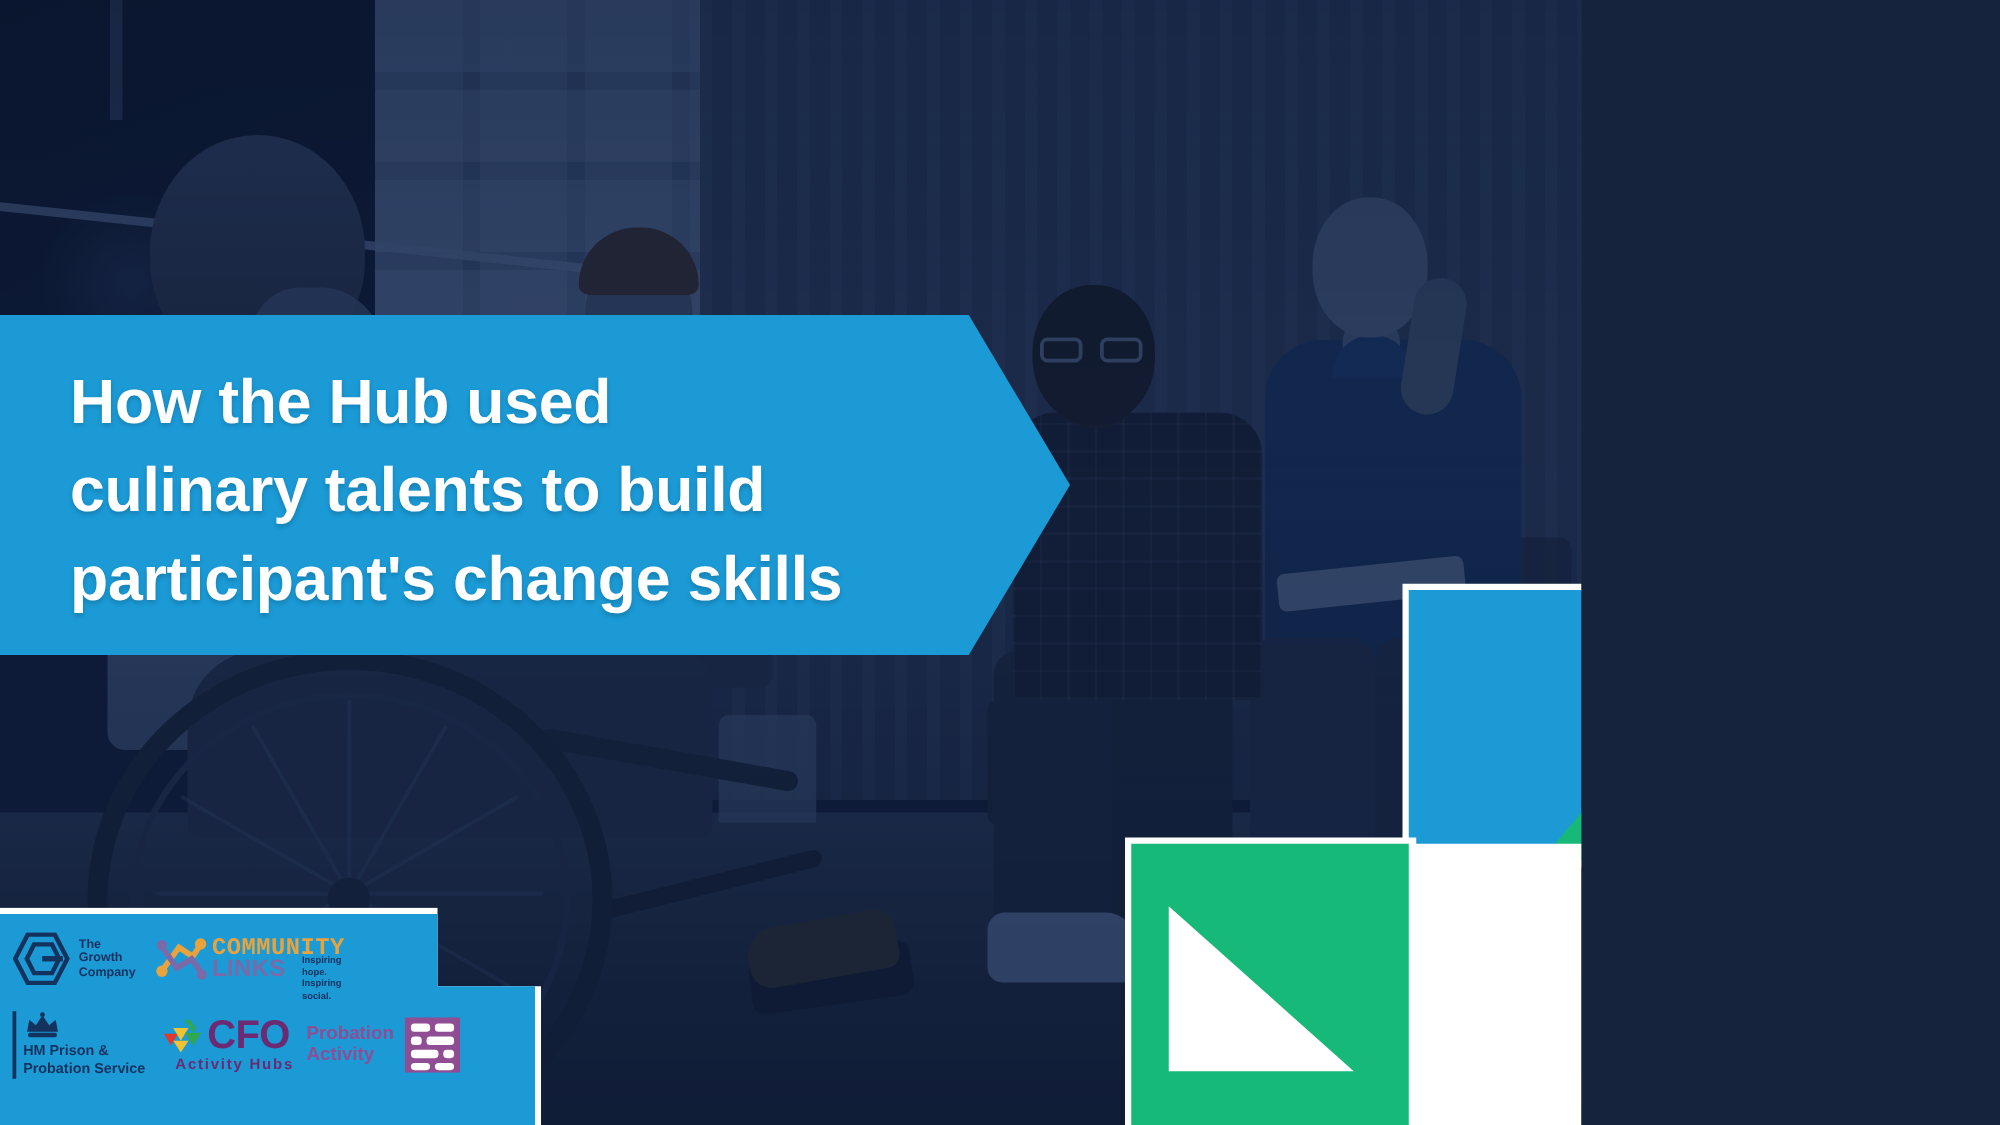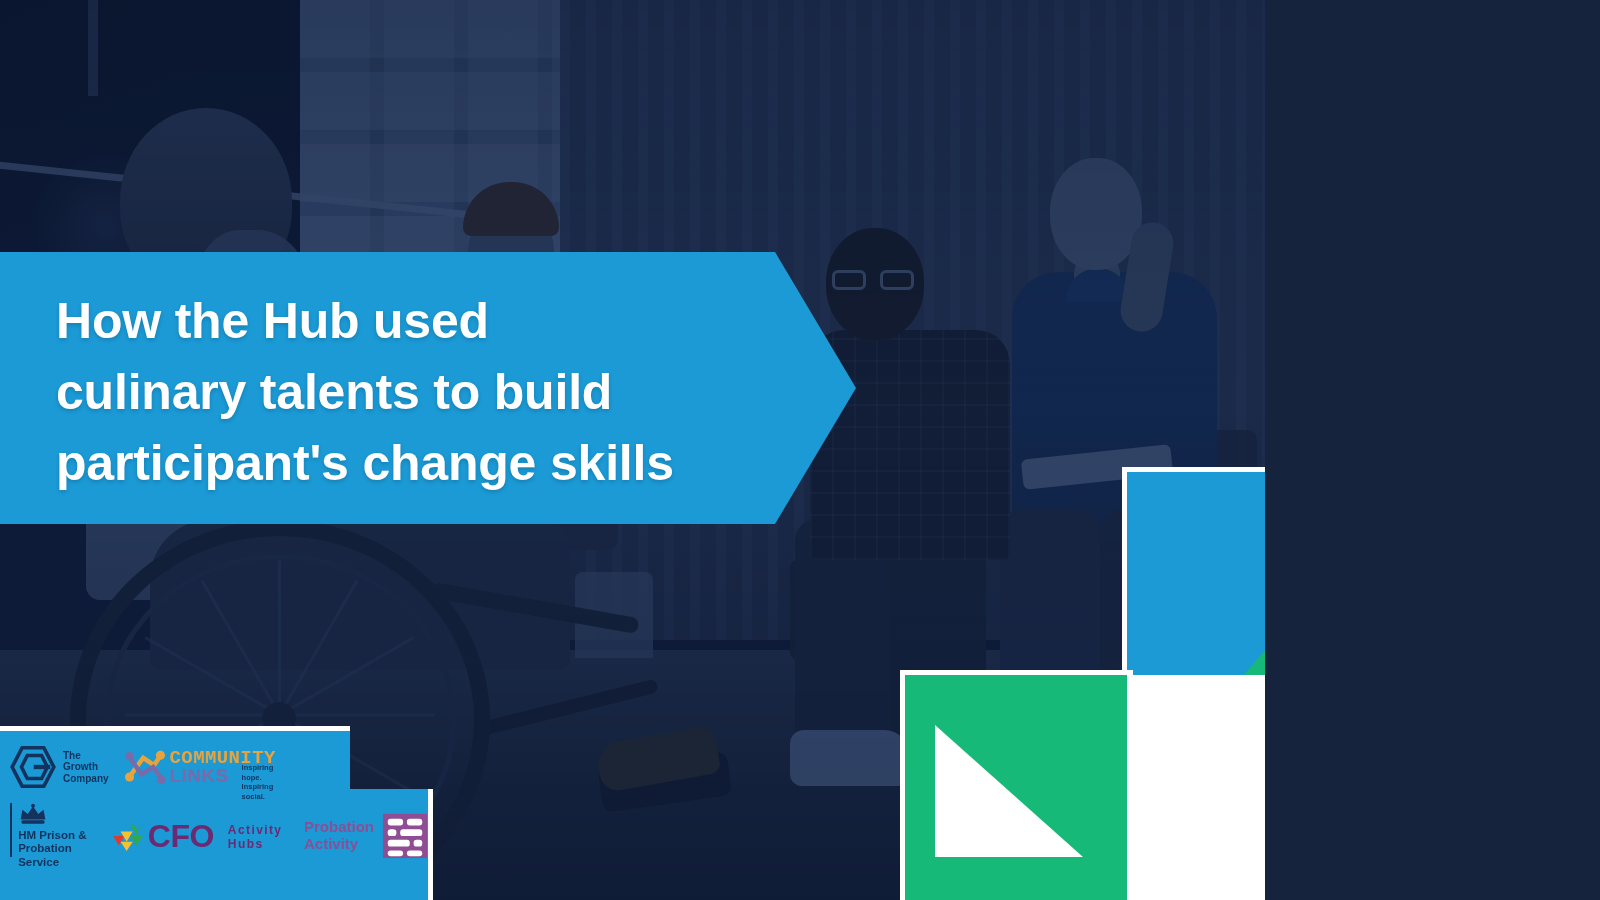--- a/index.html
+++ b/index.html
@@ -176,21 +176,21 @@
   .cl-tag { position:absolute; left:72px; top:14px; color:#14325e; font-size:7.5px; font-weight:700; line-height:1.25; }
 
   
   .hmpps { display:flex; align-items:flex-start; gap:6px; }
   .hmpps-bar { width:2.5px; height:54px; background:#14325e; }
   .hmpps-in { display:flex; flex-direction:column; gap:2px; }
   .crown { width:30px; height:24px; }
   .hmpps-text { color:#14325e; font-size:11.5px; font-weight:700; line-height:1.18; }
 
   
-  .cfo { display:flex; flex-direction:row; align-items:flex-end; }
+  .cfo { display:flex; flex-direction:column; align-items:center; }
   .cfo-top { display:flex; align-items:center; gap:2px; }
   .cfo-tri { width:34px; height:28px; }
   .cfo-word { color:#6c2a72; font-size:32px; font-weight:800; line-height:.85; letter-spacing:-.5px; }
   .cfo-sub { color:#6c2a72; font-size:12px; font-weight:800; letter-spacing:1.4px; margin-top:2px; margin-left:14px; }
 
   
   .ps { display:flex; align-items:center; gap:8px; }
   .ps-text { color:#8f4d93; font-size:15px; font-weight:700; line-height:1.12; }
   .ps-mark { width:46px; height:46px; }
 

